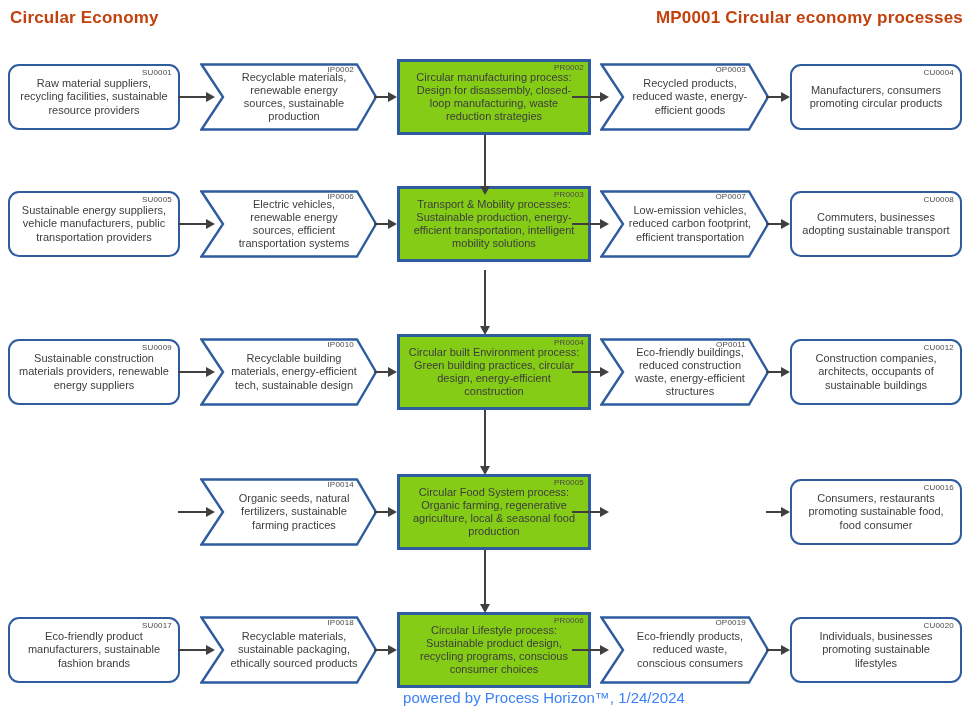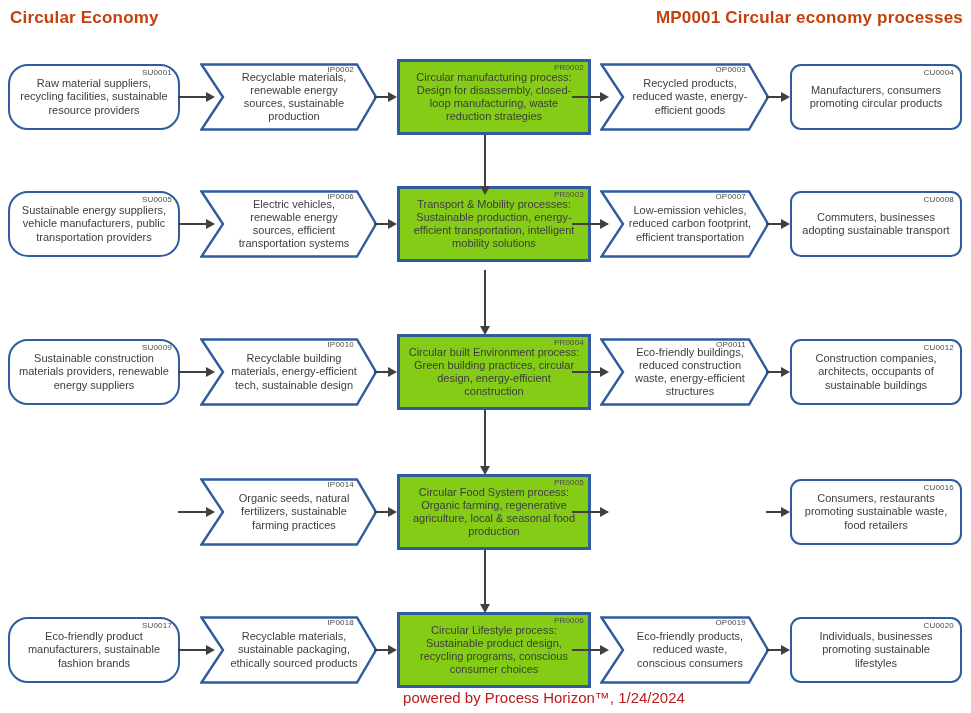--- a/index.html
+++ b/index.html
@@ -16,21 +16,21 @@
   .shape-text{
     position:absolute;inset:0;display:flex;align-items:center;justify-content:center;
     text-align:center;font-size:11px;line-height:1.2;padding:15px 8px;color:#3d3d3d;
   }
   .code{
     position:absolute;top:2px;right:6px;font-size:8px;color:#4a4a4a;letter-spacing:.2px;
   }
   .su,.cu{
     top:9px;height:66px;border:2px solid #2e5c9e;border-radius:11px;background:#fff;
   }
-  .su{left:8px;width:172px;border-radius:20px;}
+  .su{left:8px;width:172px;}
   .cu{left:790px;width:172px;}
   .pr{
     left:397px;top:4px;width:194px;height:76px;border:3px solid #2e5c9e;background:#84cc16;
   }
   .pr .code{top:1px;right:4px;}
   .ip{left:200px;top:8px;width:178px;height:68px;}
   .op{left:600px;top:8px;width:170px;height:68px;}
   .chev-svg{position:absolute;inset:0;width:100%;height:100%;display:block;}
   .chev-svg polygon{fill:#ffffff;stroke:#2e5c9e;stroke-width:2.4;stroke-linejoin:miter;}
   .chev-text{padding:4px 18px 4px 28px;}
@@ -51,21 +51,21 @@
     content:'';position:absolute;left:-4px;bottom:-9px;width:0;height:0;
     border-top:9px solid #404040;border-left:5px solid transparent;border-right:5px solid transparent;
   }
   .v1{top:135px;height:51px;}
   .v2{top:270px;height:56px;}
   .v3{top:410px;height:56px;}
   .v4{top:550px;height:54px;}
 
   .footer{
     position:absolute;left:300px;top:689px;width:488px;text-align:center;
-    font-size:15px;color:#b91c1c;
+    font-size:15px;color:#3b82f6;
   }
 </style>
 </head>
 <body>
 
 <div id="canvas">
 
   <div class="title title-left">Circular Economy</div>
   <div class="title title-right">MP0001 Circular economy processes</div>
 
@@ -179,21 +179,21 @@
     </div>
     <div class="harrow a2"></div>
     <div class="shape pr">
       <span class="code">PR0005</span>
       <div class="shape-text">Circular Food System process: Organic farming, regenerative agriculture, local &amp; seasonal food production</div>
     </div>
     <div class="harrow a3"></div>
     <div class="harrow a4"></div>
     <div class="shape cu">
       <span class="code">CU0016</span>
-      <div class="shape-text">Consumers, restaurants promoting sustainable waste, food retailers</div>
+      <div class="shape-text">Consumers, restaurants promoting sustainable food, food consumer</div>
     </div>
   </div>
 
   <div class="row" style="top:608px">
     <div class="shape su">
       <span class="code">SU0017</span>
       <div class="shape-text">Eco-friendly product manufacturers, sustainable fashion brands</div>
     </div>
     <div class="harrow a1"></div>
     <div class="shape ip">

